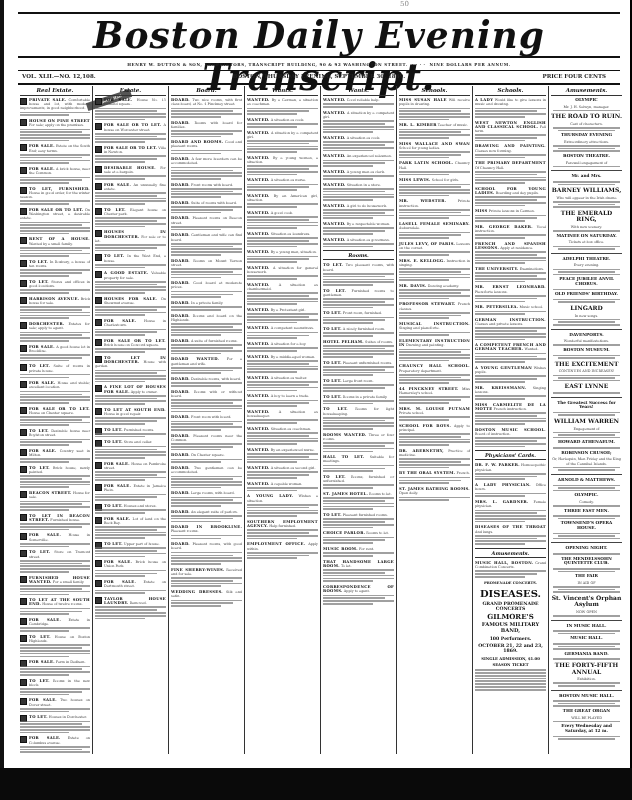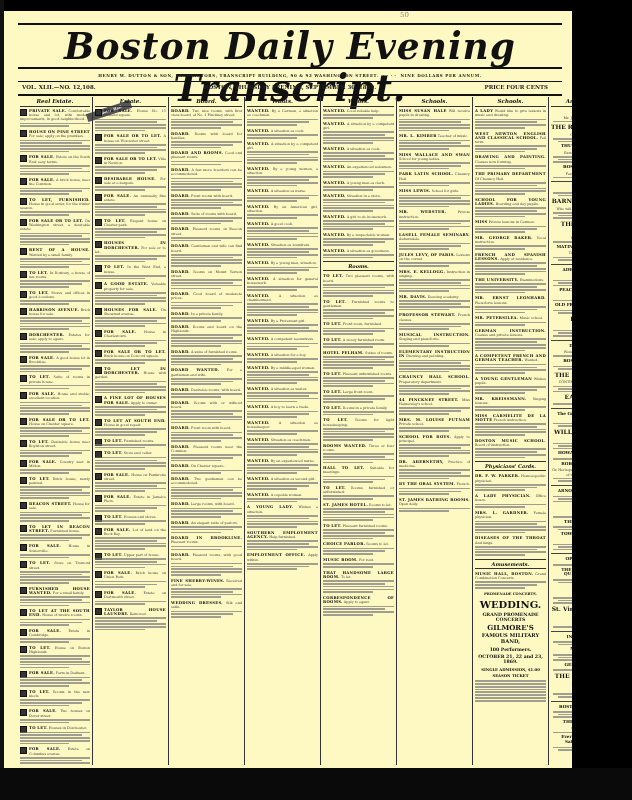--- a/index.html
+++ b/index.html
@@ -1,17 +1,17 @@
 <!DOCTYPE html>
 <html><head>
 <meta charset="utf-8">
 <style>
   html,body{margin:0;padding:0;background:#000;}
   body{width:632px;height:800px;overflow:hidden;position:relative;font-family:"DejaVu Serif",serif;}
-  .sheet{position:absolute;left:4px;top:11px;width:568px;height:768px;background:#fef9c3;overflow:hidden;}
+  .sheet{position:absolute;left:4px;top:0;width:626px;height:768px;background:#ffffff;overflow:hidden;}
   .leftedge{position:absolute;left:0;top:0;width:4px;height:800px;background:#111;}
   .bottomband{position:absolute;left:0;top:768px;width:632px;height:32px;background:#0a0a0a;}
   .pagenum{position:absolute;left:396px;top:0;font-size:7px;color:#888;}
   .rule{position:absolute;left:14px;right:10px;background:#111;}
   .masthead{position:absolute;left:14px;right:10px;top:14px;height:40px;text-align:center;font-family:"DejaVu Serif",serif;font-weight:bold;font-size:36px;letter-spacing:1px;color:#111;line-height:40px;transform:scaleY(1.05);}
   .masthead span{font-style:italic;}
   .proprietors{position:absolute;left:14px;right:10px;top:62px;font-size:4px;text-align:center;letter-spacing:.6px;color:#222;font-weight:bold;white-space:nowrap;}
   .infobar{position:absolute;left:14px;right:10px;top:73px;height:10px;font-size:5.5px;color:#222;font-weight:bold;}
   .infobar .vol{position:absolute;left:4px;top:0;}
   .infobar .date{position:absolute;left:0;right:0;text-align:center;top:0;}
@@ -252,21 +252,21 @@
         <div class="ad"><span class="lead">BOSTON MUSIC SCHOOL.</span> <span>Board of instruction.</span><span class="bar"></span><span class="bar m"></span><span class="bar"></span><span class="bar s"></span></div>
         <div class="subhead">Physicians' Cards.</div>
         <div class="ad"><span class="lead">DR. F. W. PARKER.</span> <span>Homoeopathic physician.</span><span class="bar"></span><span class="bar m"></span><span class="bar s"></span></div>
         <div class="ad"><span class="lead">A LADY PHYSICIAN.</span> <span>Office hours.</span><span class="bar"></span><span class="bar s"></span></div>
         <div class="ad"><span class="lead">MRS. L. GARDNER.</span> <span>Female physician.</span><span class="bar"></span><span class="bar m"></span><span class="bar"></span><span class="bar"></span><span class="bar s"></span></div>
         <div class="ad"><span class="lead">DISEASES OF THE THROAT</span> <span>And lungs.</span><span class="bar"></span><span class="bar m"></span><span class="bar"></span><span class="bar s"></span></div>
         <div class="subhead">Amusements.</div>
         <div class="ad"><span class="lead">MUSIC HALL, BOSTON.</span> <span>Grand Combination Concerts.</span><span class="bar"></span><span class="bar m"></span><span class="bar s"></span></div>
         <div style="margin-top: 4px;">
           <div class="big" style="font-size: 3.6px;">PROMENADE CONCERTS.</div>
-          <div class="big" style="font-size: 10px;">WEDDING.</div>
+          <div class="big" style="font-size: 10px;">DISEASES.</div>
           <div class="big" style="font-size: 4.6px;">GRAND PROMENADE CONCERTS</div>
           <div class="big" style="font-size: 7px;">GILMORE'S</div>
           <div class="big" style="font-size: 5.2px;">FAMOUS MILITARY BAND,</div>
           <div class="big" style="font-size: 4.6px;">100 Performers.</div>
           <div class="big" style="font-size: 4.6px;">OCTOBER 21, 22 and 23, 1869.</div>
           <div class="big" style="font-size: 3.8px; margin-top: 4px;">SINGLE ADMISSION, $1.00</div>
           <div class="big" style="font-size: 3.8px;">SEASON TICKET</div>
           <span class="bar" style="display: block; height: 1.7px; background: rgb(119, 119, 119); margin: 1.1px 0px; opacity: 0.7;"></span>
           <span class="bar" style="display: block; height: 1.7px; background: rgb(119, 119, 119); margin: 1.1px 0px; opacity: 0.7;"></span>
           <span class="bar" style="display: block; height: 1.7px; background: rgb(119, 119, 119); margin: 1.1px 0px; opacity: 0.7;"></span>

